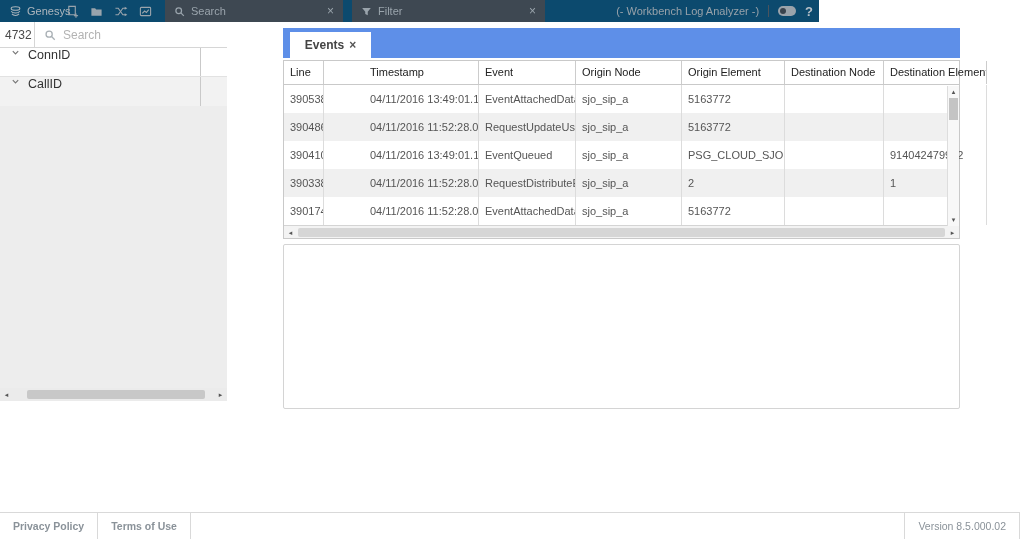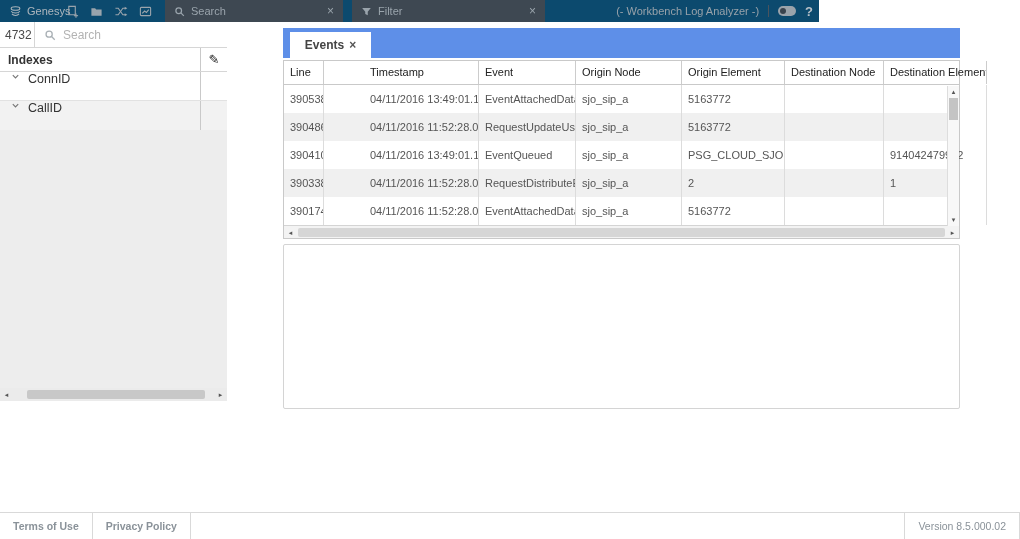--- a/index.html
+++ b/index.html
@@ -165,24 +165,20 @@
       <span>
         <svg width="12" height="12" viewBox="0 0 14 14" fill="none" stroke="currentColor" stroke-width="1.5">
           <circle cx="6" cy="6" r="3.6"></circle>
             <line x1="8.8" y1="8.8" x2="12.5" y2="12.5"></line>
         </svg>
       </span>
       <input type="text" placeholder="Search" style="">
     </div>
   </div>
 
-  <div class="sb-indexes">
-    <div class="lbl">Indexes</div>
-    <div class="sb-edit">✎</div>
-  </div>
 
   <div class="sb-item sb-item-0">
     <div class="body">
       <span>
         <svg width="9" height="9" viewBox="0 0 10 10" fill="none" stroke="#777" stroke-width="1.3">
             <polyline points="2,3.5 5,6.5 8,3.5"></polyline>
           </svg>
       </span>
       <span>ConnID</span>
     </div>
@@ -288,17 +284,17 @@
       <span class="arrow">◂</span>
       <span class="thumb"></span>
       <span class="arrow">▸</span>
     </div>
   </div>
 
   <div class="empty-panel"></div>
 </div>
 
 <div class="footer">
+  <div class="f-cell">Privacy Policy</div>
   <div class="f-cell">Terms of Use</div>
-  <div class="f-cell">Privacy Policy</div>
   <div class="f-cell f-spacer"></div>
   <div class="f-cell f-version">Version 8.5.000.02</div>
 </div>
 
 </body></html>

